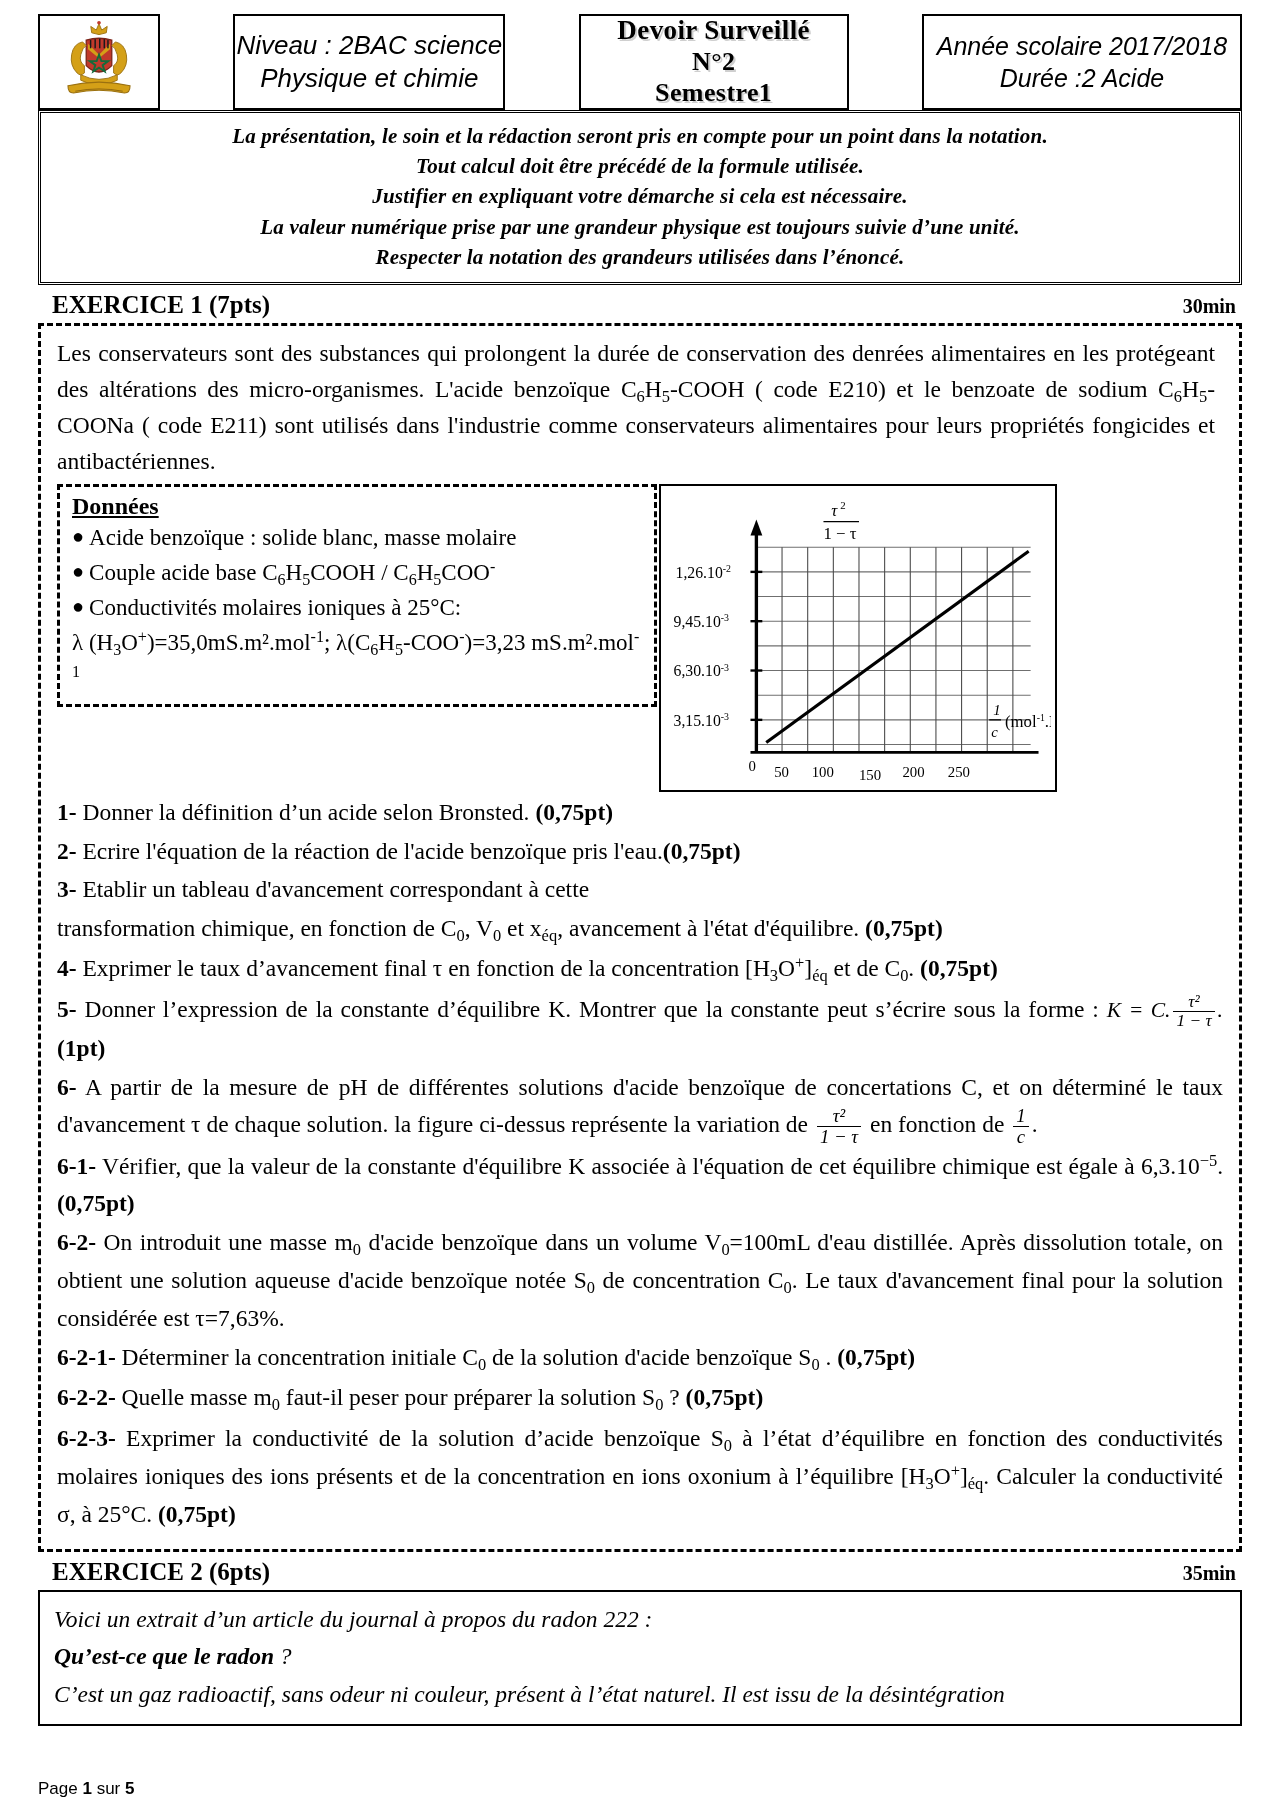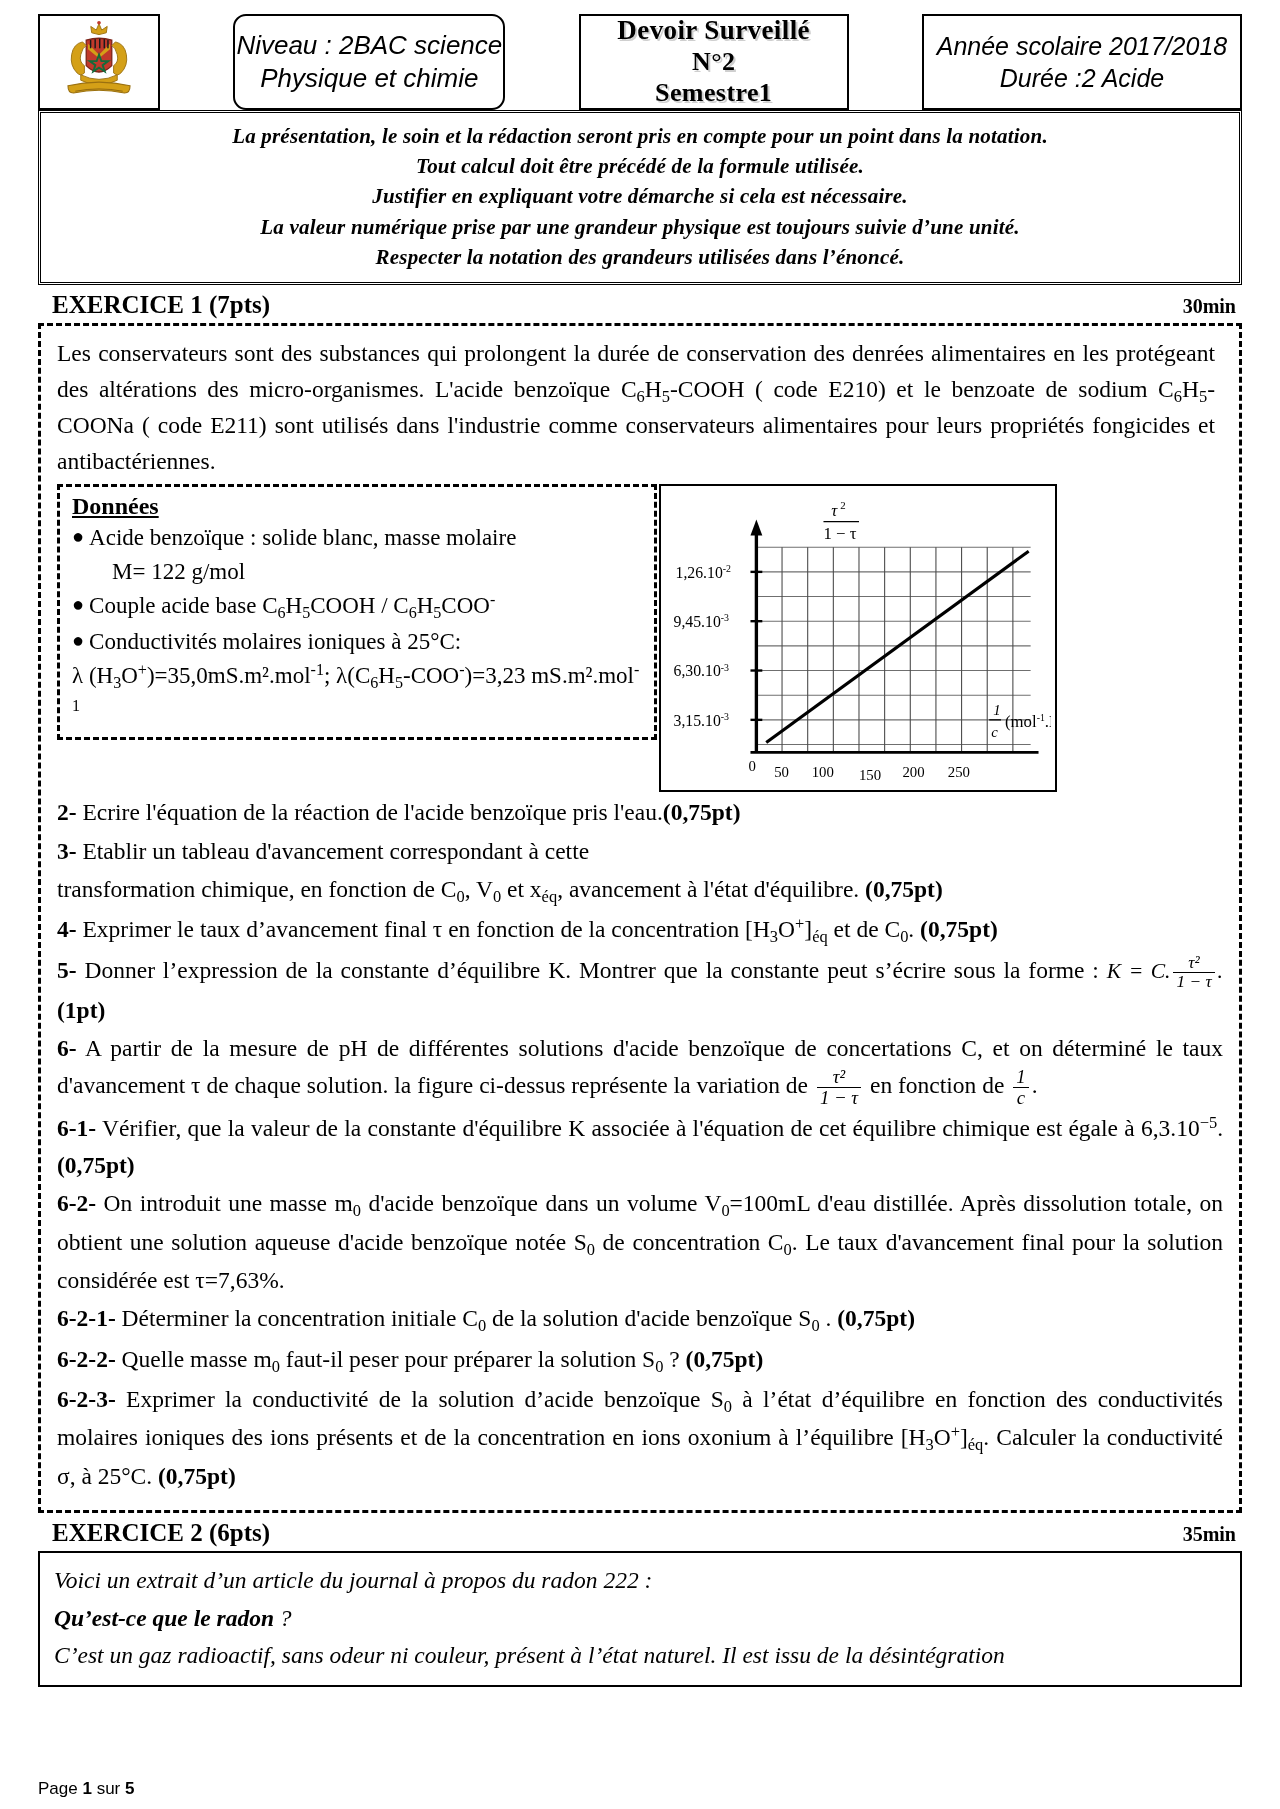--- a/index.html
+++ b/index.html
@@ -28,21 +28,21 @@
   .hbox{
     border:2.5px solid #000;
     display:flex;
     flex-direction:column;
     align-items:center;
     justify-content:center;
     box-sizing:border-box;
     background:#fff;
   }
   .hbox-logo{width:122px;padding:2px;}
-  .hbox-niveau{flex:0 0 272px;border-radius:13px;}
+  .hbox-niveau{flex:0 0 272px;}
   .hbox-titre{flex:0 0 270px;}
   .hbox-annee{flex:0 0 320px;}
 
   .crest{width:92px;height:84px;display:block;}
 
   .niveau-line{
     font-family:"Liberation Sans","DejaVu Sans",sans-serif;
     font-style:italic;
     font-size:26px;
     line-height:1.28;
@@ -270,21 +270,20 @@
     </p>
 
     <div class="data-row">
 
       <div class="donnees">
         <div class="donnees-title">Données</div>
 
         <div class="item">
           <span class="bullet">●</span><span>Acide benzoïque : solide blanc, masse molaire</span>
         </div>
-        <div class="item sub">M= 122 g/mol</div>
 
         <div class="item">
           <span class="bullet">●</span><span>Couple acide base C</span><sub>6</sub><span>H</span><sub>5</sub><span>COOH / C</span><sub>6</sub><span>H</span><sub>5</sub><span>COO</span><sup>-</sup>
         </div>
 
         <div class="item">
           <span class="bullet">●</span><span>Conductivités molaires ioniques à 25°C:</span>
         </div>
 
         <div class="item">
@@ -359,20 +358,25 @@
             <text x="330" y="250" font-family="Liberation Serif, serif" font-size="15" font-style="italic">c</text>
             <text x="344" y="240" font-family="Liberation Serif, serif" font-size="17">(mol<tspan font-size="10" dy="-6">-1</tspan><tspan dy="6">.L)</tspan></text>
           </g>
         </svg>
       </div>
     </div>
 
     <div class="mixed-row">
       <div class="mixed-left">
         <p class="q">
+          <span class="qnum">1-</span>
+          <span>Donner la définition d’un acide selon Bronsted.</span>
+          <b>(0,75pt)</b>
+        </p>
+        <p class="q">
           <span class="qnum">2-</span>
           <span>Ecrire l'équation de la réaction de l'acide benzoïque pris l'eau.</span><b>(0,75pt)</b>
         </p>
         <p class="q">
           <span class="qnum">3-</span>
           <span>Etablir un tableau d'avancement correspondant à cette</span>
         </p>
       </div>
       <div class="mixed-right"></div>
     </div>

